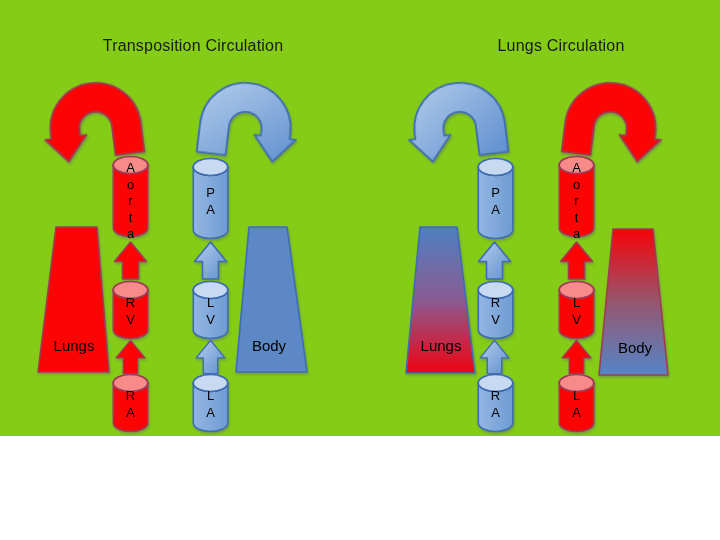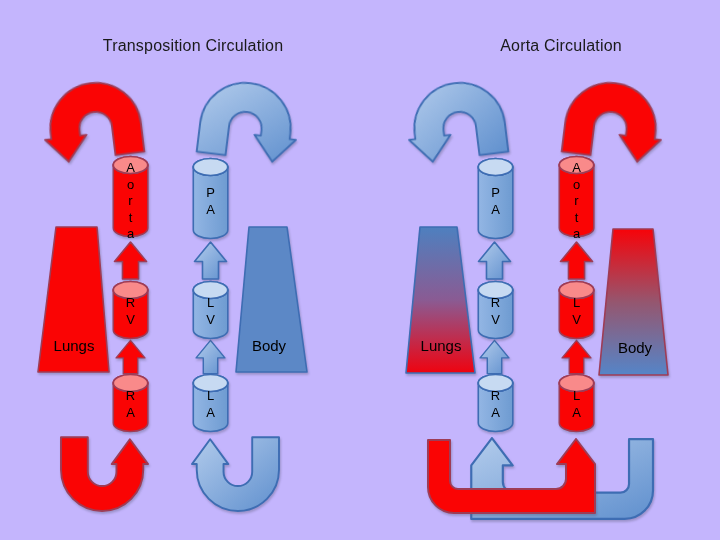--- a/index.html
+++ b/index.html
@@ -1,17 +1,17 @@
 <!DOCTYPE html>
 <html><head>
 <meta charset="utf-8">
 <style>
   html,body{margin:0;padding:0;background:#fff;}
   #stage{
-    position:relative;width:720px;height:540px;background:#c4b5fd;overflow:hidden;
+    position:relative;width:720px;height:436px;background:#84cc16;overflow:hidden;
     font-family:"Liberation Sans","DejaVu Sans",sans-serif;
   }
   .shape{position:absolute;overflow:visible;filter:drop-shadow(1px 2px 1.2px rgba(90,90,120,0.38));}
   .title{
     position:absolute;text-align:center;font-size:16px;color:#1a1a1a;letter-spacing:0.2px;
   }
   .trap-label{
     position:absolute;text-align:center;font-size:15px;color:#000;
   }
   .cyl-label{
@@ -164,21 +164,21 @@
     </div>
   <div class="cyl-label" style="left:112px;top:381px;width:37px;height:46px;">
       <span class="vlabel">RA</span>
     </div>
   <div class="cyl-label" style="left:192px;top:381px;width:37px;height:46px;">
       <span class="vlabel">LA</span>
     </div>
   <div class="trap-label" style="left:36px;top:337px;width:76px;">Lungs</div>
   <div class="trap-label" style="left:231px;top:337px;width:76px;">Body</div>
 
-  <div class="title" style="left:467px;top:37px;width:188px;">Aorta Circulation</div>
+  <div class="title" style="left:467px;top:37px;width:188px;">Lungs Circulation</div>
 
   <svg class="shape rot-ccw" style="left:411px;top:76px;width:98px;height:82px;" viewBox="-8 0 108 84">
     <use href="#hookL" fill="url(#gBlueShape)" stroke="#3E6DB3" stroke-width="2" stroke-linejoin="round"></use>
   </svg>
   <svg class="shape rot-cw" style="left:561px;top:76px;width:98px;height:82px;" viewBox="0 0 108 84">
     <use href="#hookR" fill="#FA0404" stroke="#9E3C56" stroke-width="2" stroke-linejoin="round"></use>
   </svg>
 
   <svg class="shape" style="left:405px;top:226px;width:72px;height:148px;" viewBox="0 0 72 148">
     <polygon points="15,1 52,1 70,147 1,147" fill="url(#gLungsR)" stroke="#3E6DB3" stroke-width="1.6" stroke-linejoin="round"></polygon>

